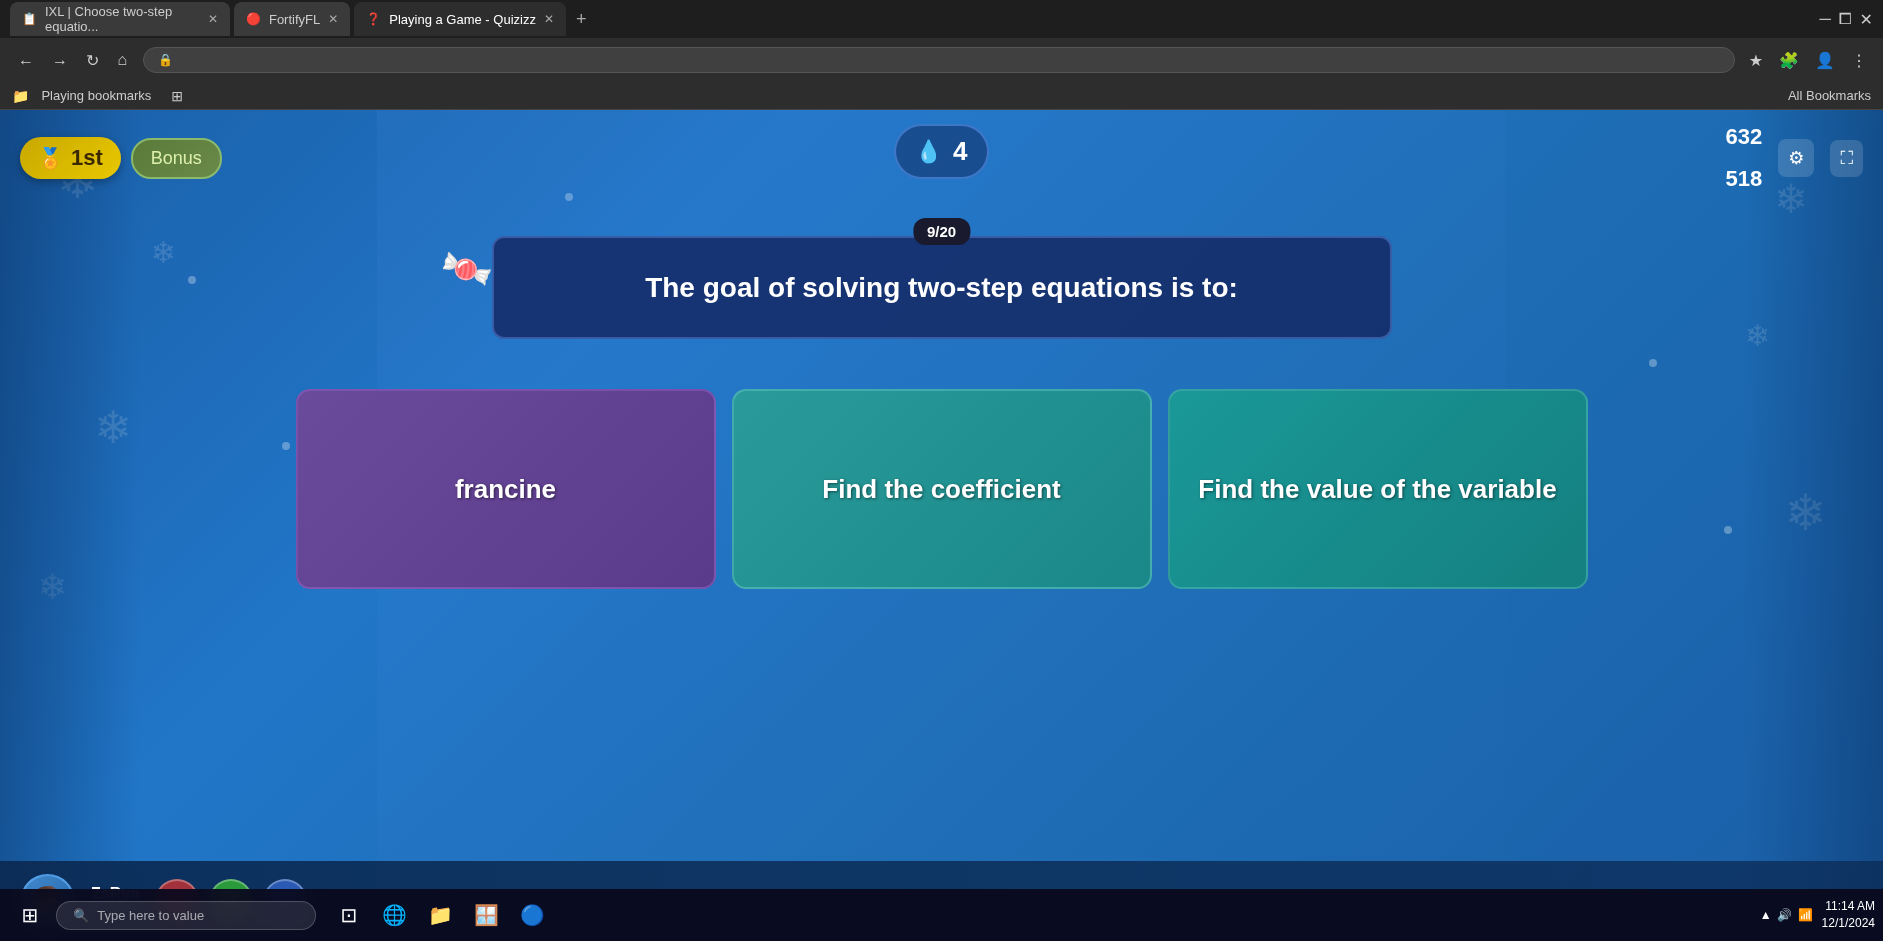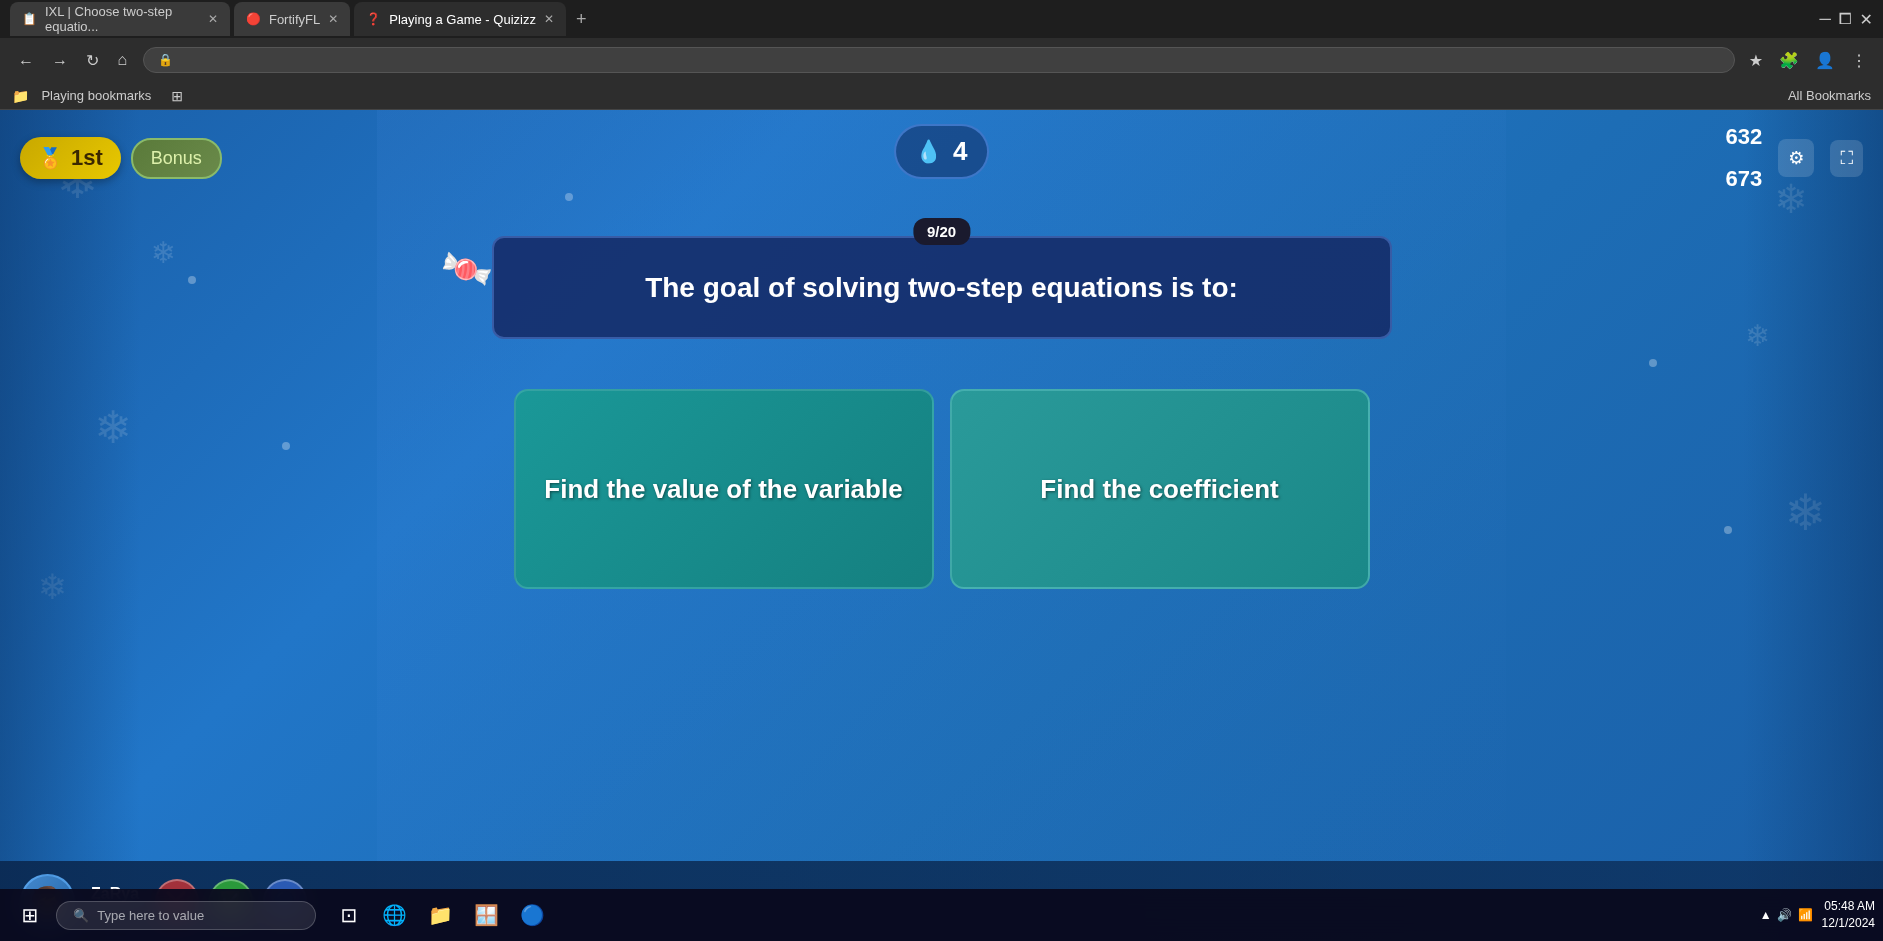--- a/index.html
+++ b/index.html
@@ -594,43 +594,46 @@
     <div class="center-score">
       <div class="score-bubble">
         <span class="score-icon">💧</span>
         <span>4</span>
       </div>
     </div>
 
     <div class="right-controls">
       <div class="score-numbers">
         <span>632</span>
-        <span>673</span>
+        <span>518</span>
       </div>
       <button class="control-btn">⚙</button>
       <button class="control-btn">⛶</button>
     </div>
   </div>
 
   <div class="question-area">
     <div class="question-container">
       <div class="question-counter">9/20</div>
       <div class="candy-cane">🍬</div>
       <div class="question-box">
         <p class="question-text">The goal of solving two-step equations is to:</p>
       </div>
     </div>
   </div>
 
   <div class="answers-grid">
+    <div class="answer-card purple">
+      <span class="answer-text">francine</span>
+    </div>
+    <div class="answer-card teal">
+      <span class="answer-text">Find the coefficient</span>
+    </div>
     <div class="answer-card teal-right">
       <span class="answer-text">Find the value of the variable</span>
-    </div>
-    <div class="answer-card teal">
-      <span class="answer-text">Find the coefficient</span>
     </div>
   </div>
 
   <div class="player-bar">
     <div class="player-avatar">
       <span>🧒</span>
     </div>
     <div class="player-info">
       <span class="player-name">ZaRya</span>
       <span class="player-sub">C</span>
@@ -656,17 +659,17 @@
     <div class="taskbar-icon-btn" style="color:#00bcf2;">🪟</div>
     <div class="taskbar-icon-btn">🔵</div>
   </div>
   <div class="taskbar-right">
     <div class="system-tray">
       <span>▲</span>
       <span>🔊</span>
       <span>📶</span>
     </div>
     <div class="clock">
-      <div>05:48 AM</div>
+      <div>11:14 AM</div>
       <div>12/1/2024</div>
     </div>
   </div>
 </div>
 
 </body></html>

